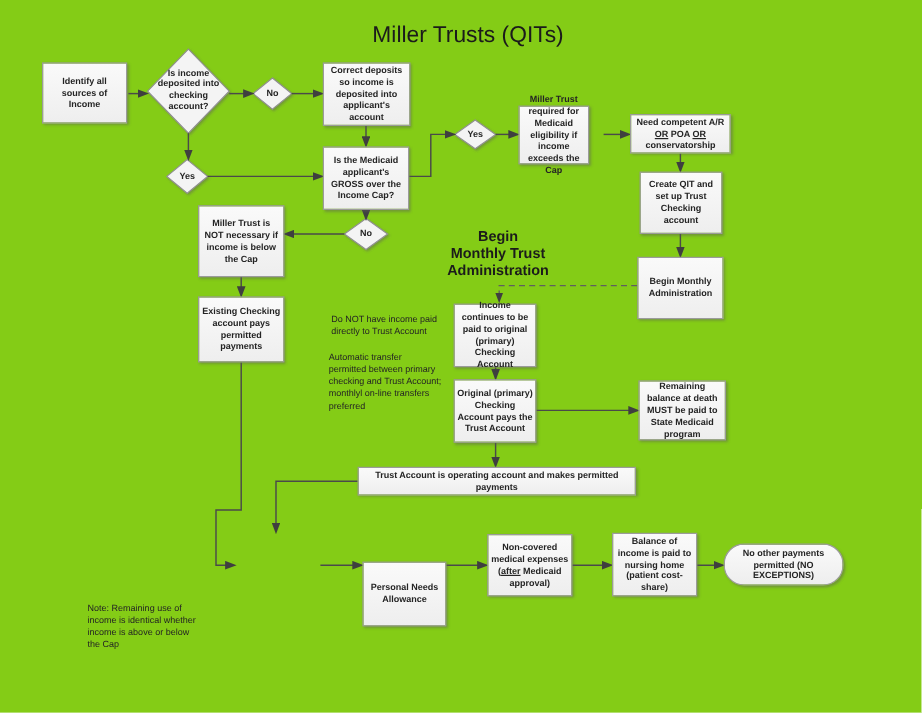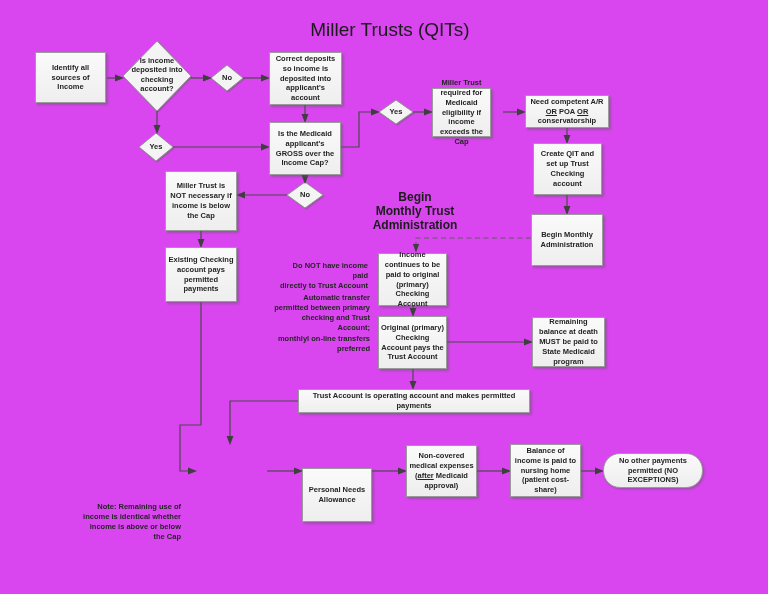--- a/index.html
+++ b/index.html
@@ -1,36 +1,36 @@
 <!DOCTYPE html>
 <html><head>
 <meta charset="utf-8">
 <style>
   html,body{margin:0;padding:0;background:#ffffff;}
   #canvas{
-    position:relative;width:768px;height:594px;background:#d946ef;overflow:hidden;
+    position:relative;width:768px;height:594px;background:#84cc16;overflow:hidden;
     font-family:"Liberation Sans",sans-serif;color:#232323;
   }
   #connector-layer{position:absolute;left:0;top:0;width:768px;height:594px;}
   .box{
     position:absolute;box-sizing:border-box;
     background:linear-gradient(180deg,#fafafa 0%,#eeeeee 100%);
     border:1px solid #9b9b9b;
     box-shadow:1.5px 1.5px 2px rgba(90,90,90,0.45);
     display:flex;align-items:center;justify-content:center;
     text-align:center;font-size:7.5px;font-weight:bold;line-height:1.32;
     padding:1px 2px;color:#242424;
   }
   .stadium{border-radius:17px;}
   .dlabel{
     position:absolute;text-align:center;font-size:7.5px;font-weight:bold;
     line-height:1.25;color:#242424;
   }
   .note{
-    position:absolute;text-align:right;font-size:7.5px;font-weight:bold;
+    position:absolute;text-align:left;font-size:7.5px;font-weight:normal;
     line-height:1.35;color:#242424;white-space:pre-line;
   }
   #page-title{
     position:absolute;left:290px;top:19px;width:200px;text-align:center;
     font-size:19px;font-weight:normal;color:#1b1b1b;
   }
   #begin-heading{
     position:absolute;left:363px;top:191px;width:104px;text-align:center;
     font-size:12px;font-weight:bold;line-height:1.15;color:#1b1b1b;white-space:pre-line;
   }

